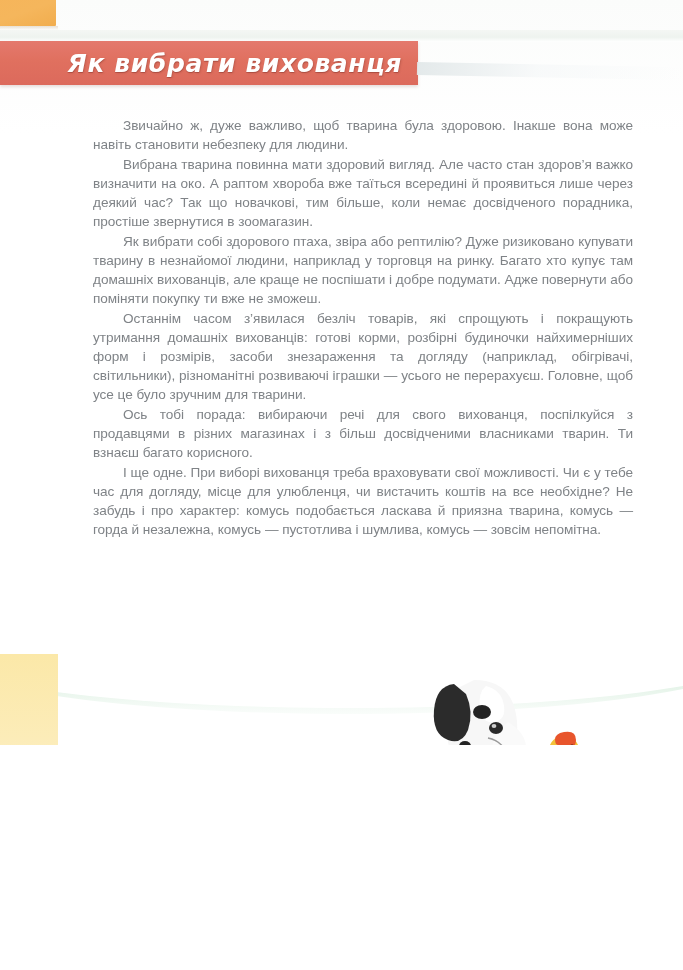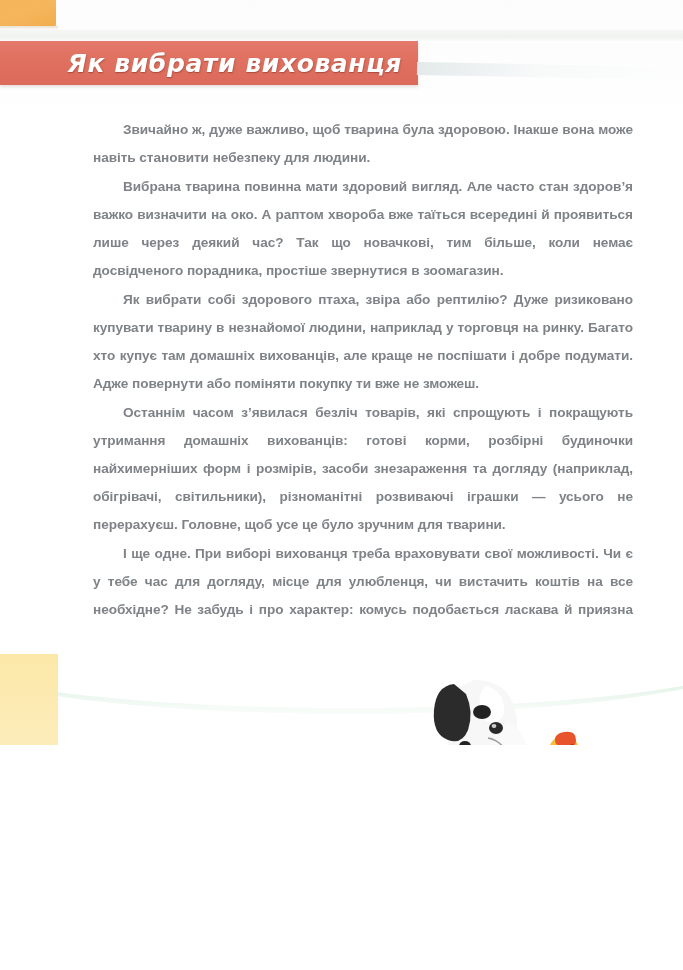--- a/index.html
+++ b/index.html
@@ -88,26 +88,25 @@
     left: 93px;
     top: 116px;
     width: 540px;
   }
   .article p {
     margin: 0 0 1px 0;
     text-indent: 30px;
     text-align: justify;
     font-family: "Liberation Sans", "DejaVu Sans", sans-serif;
     font-size: 13.6px;
-    line-height: 28px;
+    line-height: 19px;
     color: #7f8387;
     letter-spacing: -0.05px;
     -webkit-hyphens: manual;
     hyphens: manual;
-    font-weight: bold;
   }
 
   
   .illustration {
     position: absolute;
     left: 0; top: 632px;
     width: 683px; height: 338px;
     overflow: hidden;
     background: #ffffff;
   }
@@ -175,20 +174,21 @@
   <div class="title-banner">
     <span class="title-text">Як вибрати вихованця</span>
   </div>
   <div class="banner-tail"></div>
 
   <div class="article">
     <p>Звичайно ж, дуже важливо, щоб тварина була здоровою. Інакше вона може навіть становити небезпеку для людини.</p>
     <p>Вибрана тварина повинна мати здоровий вигляд. Але часто стан здоров’я важко визначити на око. А раптом хвороба вже таїться всередині й проявиться лише через деякий час? Так що новачкові, тим більше, коли немає досвідченого порадника, простіше звернутися в зоомагазин.</p>
     <p>Як вибрати собі здорового птаха, звіра або рептилію? Дуже ризиковано купувати тварину в незнайомої людини, наприклад у торговця на ринку. Багато хто купує там домашніх вихованців, але краще не поспішати і добре подумати. Адже повернути або поміняти покупку ти вже не зможеш.</p>
     <p>Останнім часом з’явилася безліч товарів, які спрощують і покращують утримання домашніх вихованців: готові корми, розбірні будиночки найхимерніших форм і розмірів, засоби знезараження та догляду (наприклад, обігрівачі, світильники), різноманітні розвиваючі іграшки — усього не перерахуєш. Головне, щоб усе це було зручним для тварини.</p>
+    <p>Ось тобі порада: вибираючи речі для свого вихованця, поспілкуйся з продавцями в різних магазинах і з більш досвідченими власниками тварин. Ти взнаєш багато корисного.</p>
     <p>І ще одне. При виборі вихованця треба враховувати свої можливості. Чи є у тебе час для догляду, місце для улюбленця, чи вистачить коштів на все необхідне? Не забудь і про характер: комусь подобається ласкава й приязна тварина, комусь — горда й незалежна, комусь — пустотлива і шумлива, комусь — зовсім непомітна.</p>
   </div>
 
   <div class="illustration">
 
     <div class="green-swoosh"></div>
     <div class="green-swoosh-2"></div>
     <div class="yellow-block"></div>
     <div class="green-arc-bl"></div>
 

